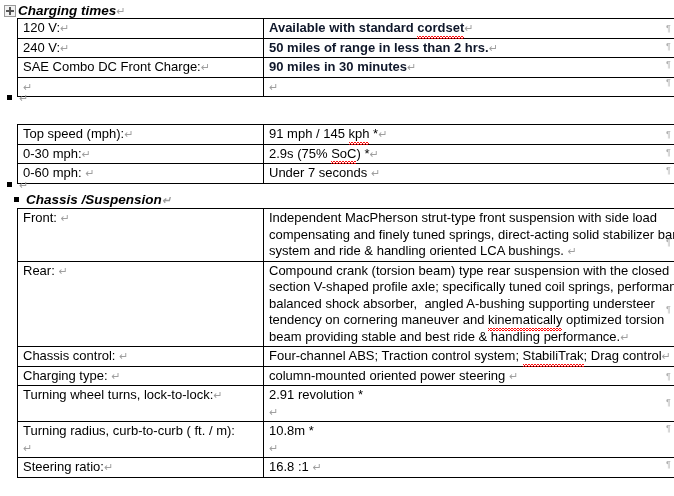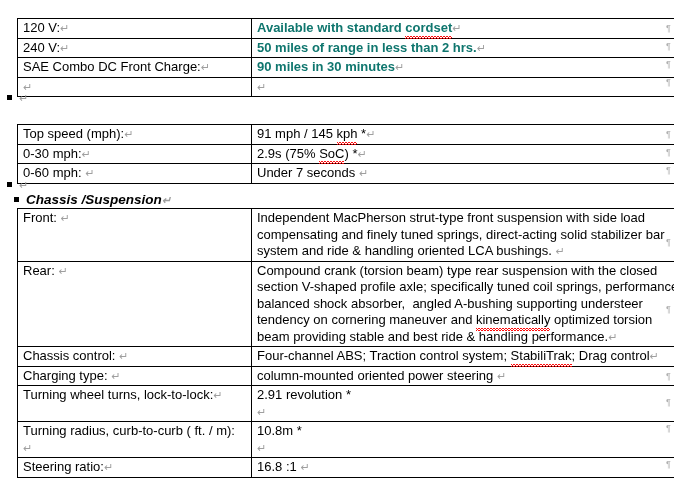--- a/index.html
+++ b/index.html
@@ -67,32 +67,32 @@
 
   
   table.wtable {
     border-collapse: collapse;
     table-layout: fixed;
     background: #fff;
     border: 1px solid #000;
   }
   table.wtable td {
     border: 1px solid #000;
-    padding: 1px 8px 1px 5px;
+    padding: 1px 20px 1px 5px;
     font-size: 13px;
     line-height: 16.5px;
     vertical-align: top;
     font-family: "Liberation Sans", sans-serif;
     color: #000;
   }
   td.col-label { width: 220px; }
   td.col-value { width: 428px; }
 
   .red {
-    color: #0f766e;
+    color: #0f172a;
     font-weight: bold;
   }
 
   
   .pil {
     color: #9f9f9f;
     font-size: 11px;
     font-family: "Liberation Sans", sans-serif;
   }
 
@@ -137,20 +137,23 @@
   }
 
   
   .blk { position: absolute; }
 </style>
 </head>
 <body>
 
 <div class="page">
 
+  <div class="blk" style="left:4px; top:1px;">
+    <span class="mh-wrap"><span class="move-handle"></span></span><span class="heading-text" style="font-size:13.5px;">Charging times</span><span class="pil">↵</span>
+  </div>
 
   <div class="blk" style="left:17px; top:18px;">
     <table class="wtable" style="width:649px;">
       <tbody>
         <tr>
           <td class="col-label"><span>120 V:</span><span class="pil">↵</span></td>
           <td class="col-value"><span class="red">Available with standard <span class="squig">cordset</span></span><span class="pil">↵</span></td>
         </tr>
         <tr>
           <td class="col-label"><span>240 V:</span><span class="pil">↵</span></td>

